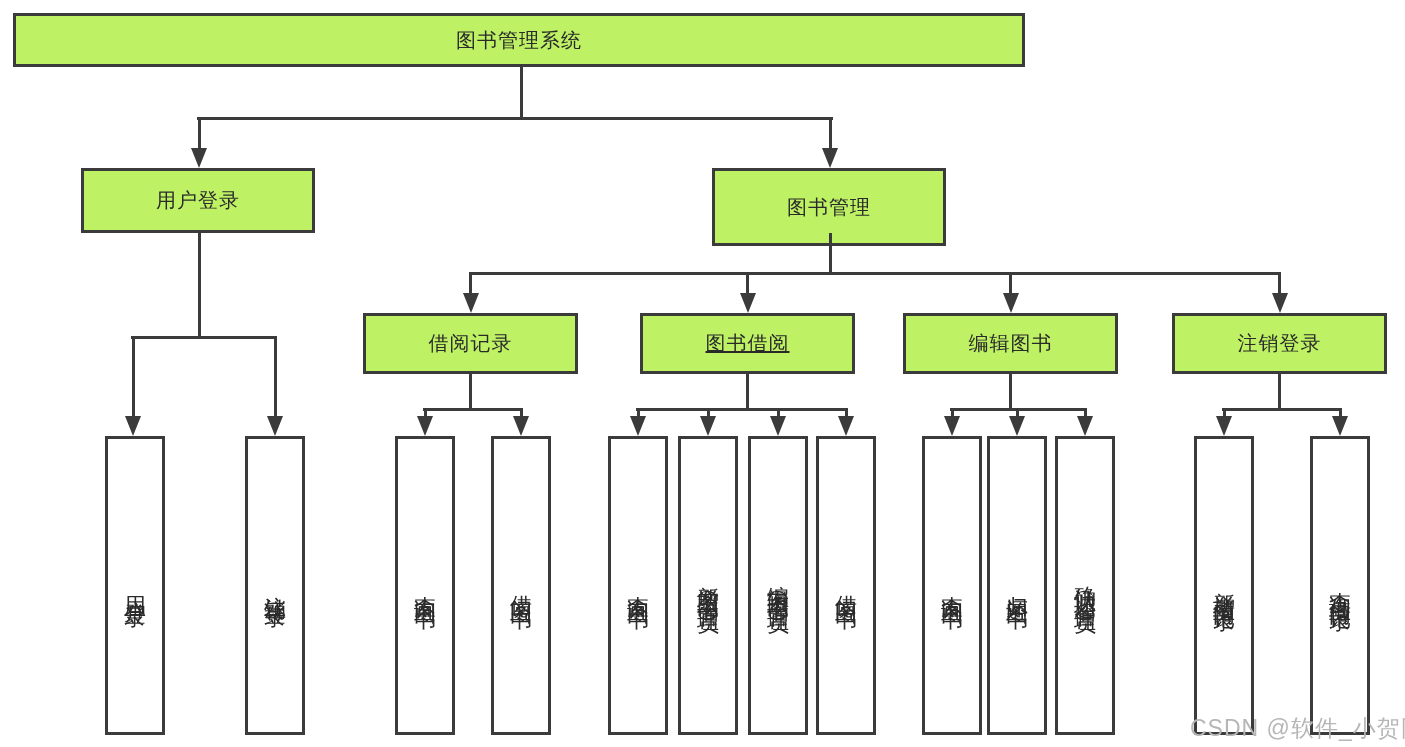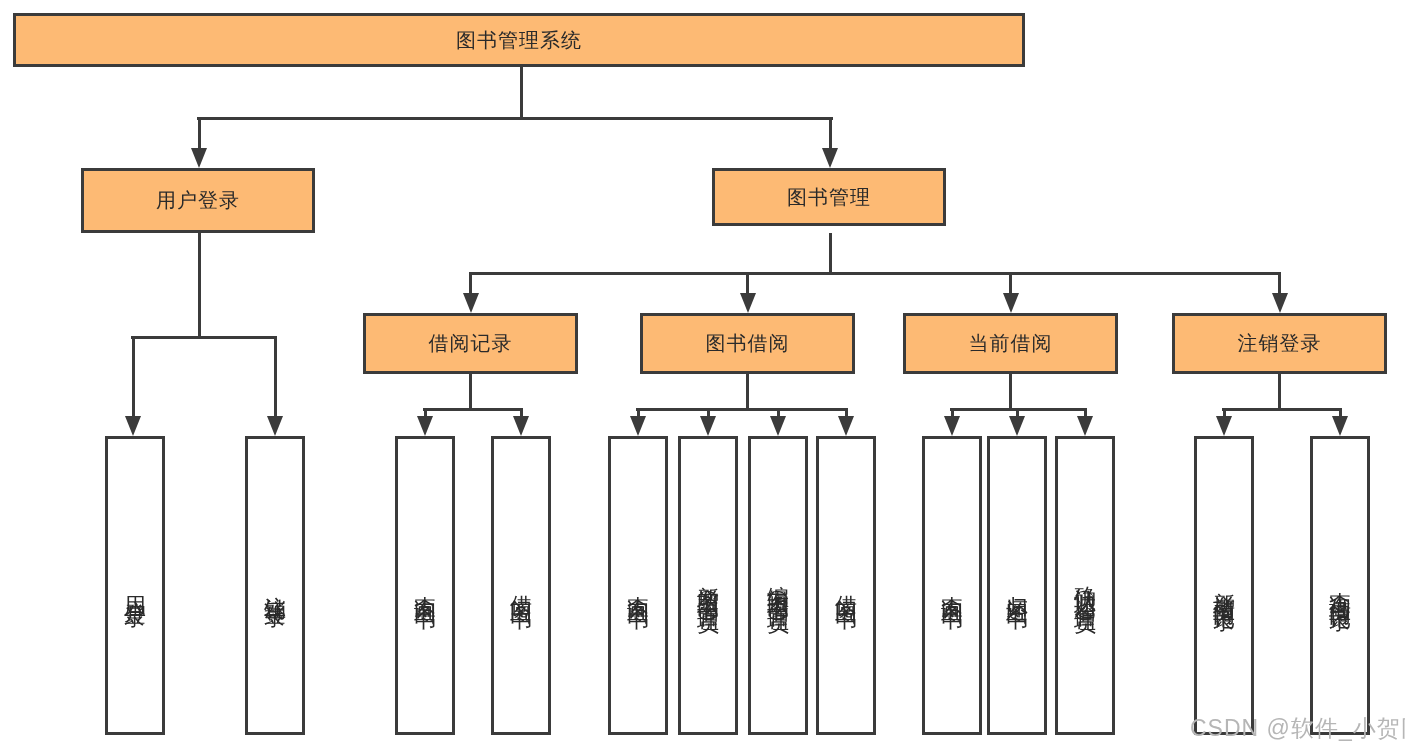--- a/index.html
+++ b/index.html
@@ -10,21 +10,21 @@
     background: #ffffff;
     overflow: hidden;
     font-family: "Liberation Sans", "DejaVu Sans", sans-serif;
     color: #2a2a2a;
   }
   
   .hbox {
     position: absolute;
     box-sizing: border-box;
     border: 3px solid #3b3b3b;
-    background: #fdba74;
+    background: #bef264;
     display: flex;
     align-items: center;
     justify-content: center;
     font-size: 20px;
     letter-spacing: 1px;
     white-space: nowrap;
   }
   
   .vbox {
     position: absolute;
@@ -71,34 +71,34 @@
 <div class="stage">
 
   <div class="hbox" style="left:13px; top:13px; width:1012px; height:54px;">
     <span>图书管理系统</span>
   </div>
 
   <div class="hbox" style="left:81px; top:168px; width:234px; height:65px;">
     <span>用户登录</span>
   </div>
 
-  <div class="hbox" style="left:712px; top:168px; width:234px; height:58px;">
+  <div class="hbox" style="left:712px; top:168px; width:234px; height:78px;">
     <span>图书管理</span>
   </div>
 
   <div class="hbox" style="left:363px; top:313px; width:215px; height:61px;">
     <span>借阅记录</span>
   </div>
 
-  <div class="hbox" style="left:640px; top:313px; width:215px; height:61px;">
+  <div class="hbox" style="left:640px; top:313px; width:215px; height:61px;text-decoration:underline;">
     <span>图书借阅</span>
   </div>
 
   <div class="hbox" style="left:903px; top:313px; width:215px; height:61px;">
-    <span>当前借阅</span>
+    <span>编辑图书</span>
   </div>
 
   <div class="hbox" style="left:1172px; top:313px; width:215px; height:61px;">
     <span>注销登录</span>
   </div>
 
   <div class="vbox" style="left: 105px; letter-spacing: 4px;">
     <span>用户登录</span>
   </div>
   <div class="vbox" style="left: 245px; letter-spacing: 4px;">

